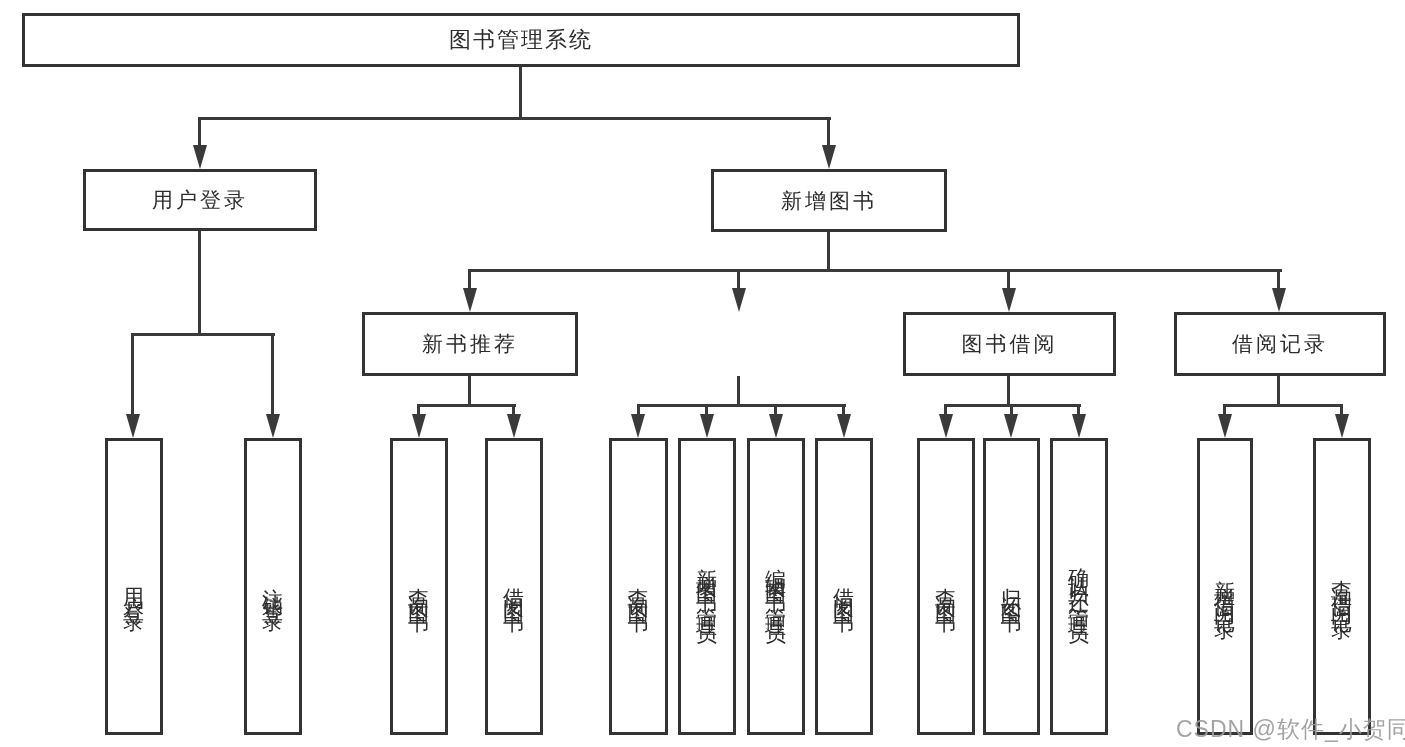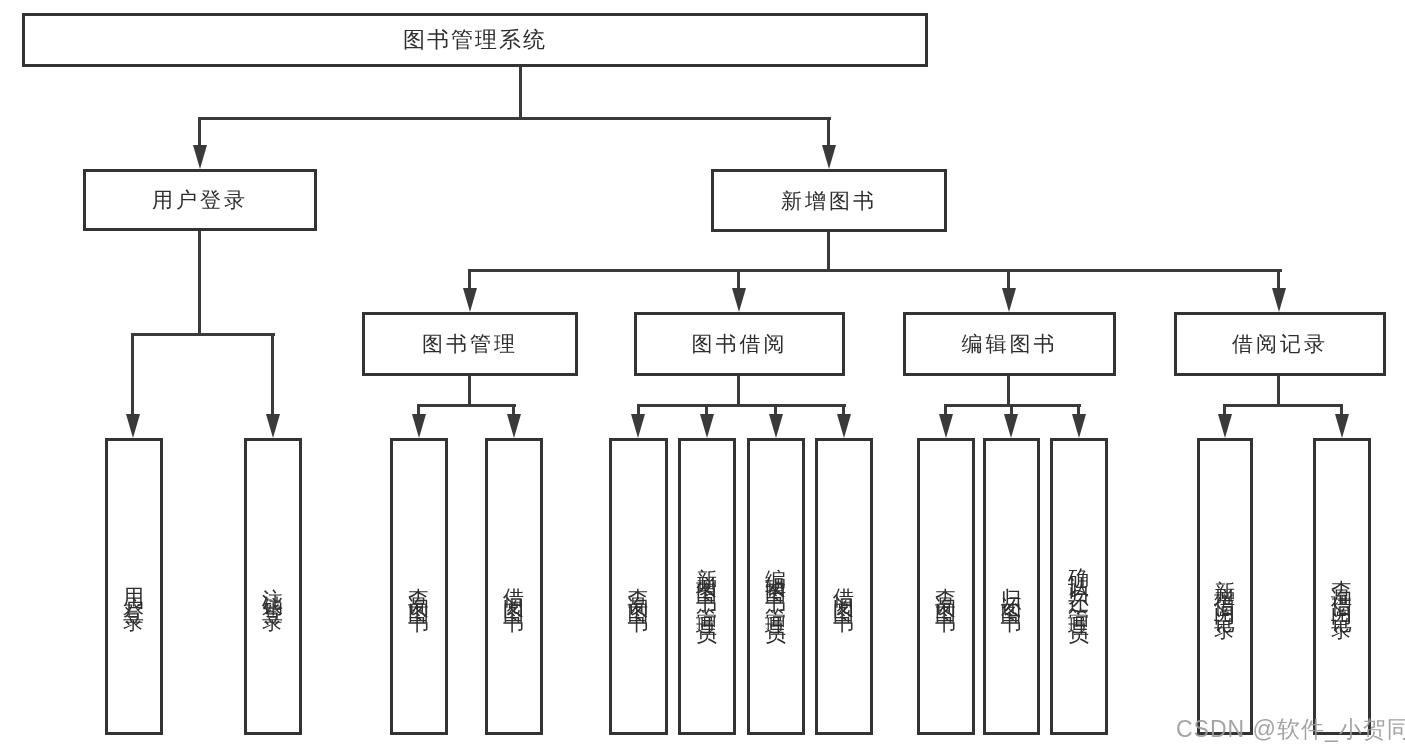--- a/index.html
+++ b/index.html
@@ -33,39 +33,36 @@
     position:absolute;left:1176px;top:714px;z-index:5;
     color:var(--wm);font-size:23px;letter-spacing:1px;white-space:nowrap;
     opacity:.92;
   }
 </style>
 </head>
 <body>
 
 <div class="canvas">
 
-  <div class="node" style="left:22px;top:13px;width:906px;height:54px">
+  <div class="node" style="left:22px;top:13px;width:998px;height:54px">
     <span class="hlabel root-label">图书管理系统</span>
   </div>
 
   <div class="node" style="left:83px;top:169px;width:234px;height:62px">
     <span class="hlabel">用户登录</span>
   </div>
   <div class="node" style="left:711px;top:169px;width:236px;height:63px">
     <span class="hlabel">新增图书</span>
   </div>
 
   <div class="node" style="left:362px;top:312px;width:216px;height:64px">
-    <span class="hlabel">图书管理</span>
-  </div>
-  <div class="node" style="left:634px;top:312px;width:211px;height:64px">
-    <span class="hlabel">图书借阅</span>
+    <span class="hlabel">新书推荐</span>
   </div>
   <div class="node" style="left:903px;top:312px;width:213px;height:64px">
-    <span class="hlabel">编辑图书</span>
+    <span class="hlabel">图书借阅</span>
   </div>
   <div class="node" style="left:1174px;top:312px;width:212px;height:64px">
     <span class="hlabel">借阅记录</span>
   </div>
 
   <div class="node" style="left:105px;top:438px;width:58px;height:297px">
     <span class="vlabel">用户登录</span>
   </div>
   <div class="node" style="left:244px;top:438px;width:58px;height:297px">
     <span class="vlabel">注销登录</span>

